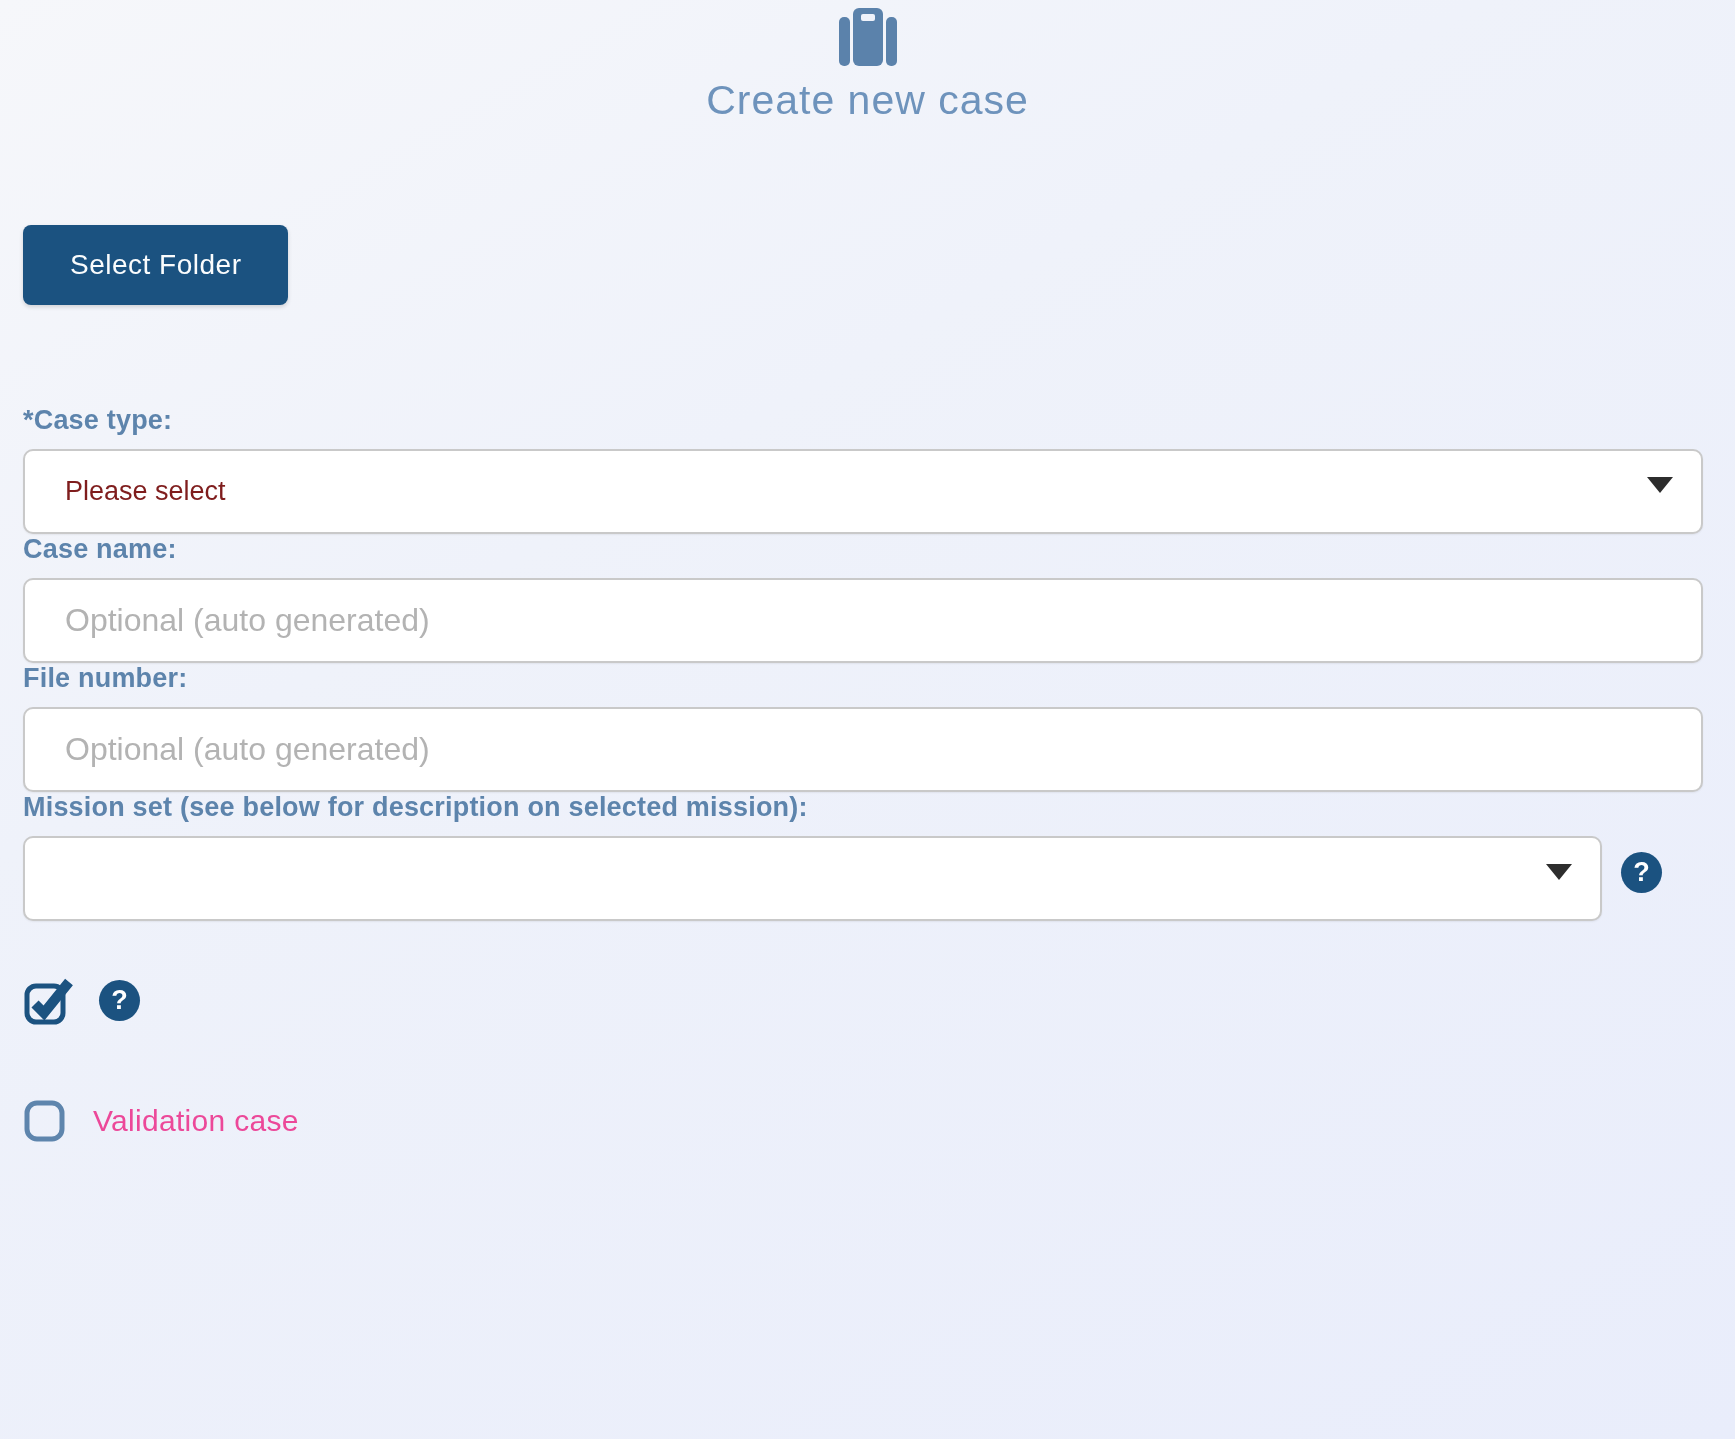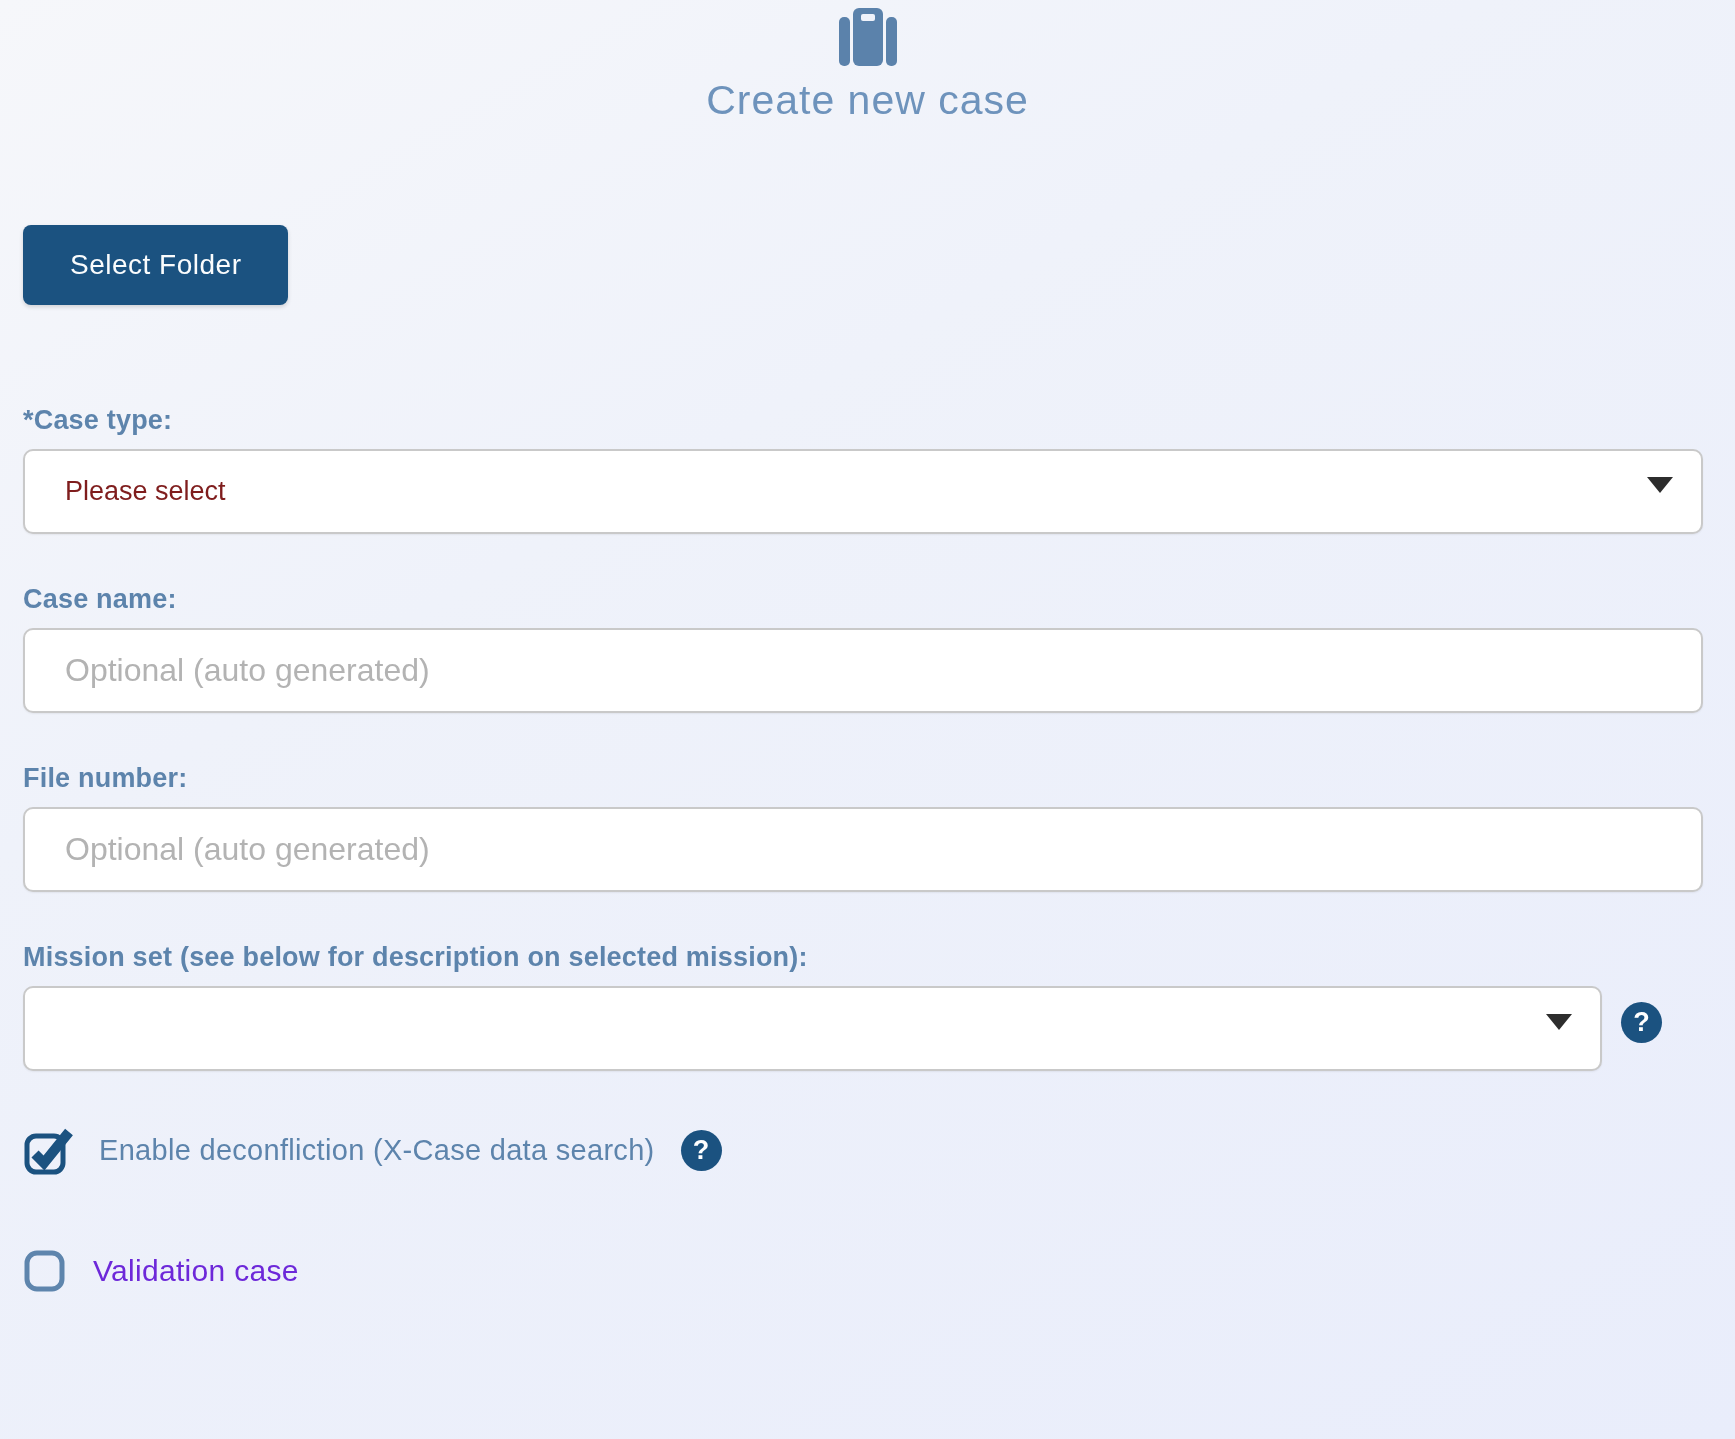--- a/index.html
+++ b/index.html
@@ -57,21 +57,21 @@
   
   .form { margin: 0 0 0 23px; width: 1680px; }
   .field-label {
     display: block;
     font-size: 27px;
     font-weight: 700;
     color: #5d84ac;
     letter-spacing: 0.2px;
   }
   .mt-lbl1 { margin-top: 100px; }
-  .mt-lbl  { margin-top: 50px; }
+  .mt-lbl  { }
 
   .selectbox, .textinput {
     margin-top: 13px;
     height: 85px;
     width: 100%;
     background: #ffffff;
     border: 2px solid #c9c9c9;
     border-radius: 10px;
     box-shadow: 0 1px 2px rgba(0,0,0,0.06);
   }
@@ -129,21 +129,21 @@
     cursor: pointer;
   }
   .row-deconf { margin-top: 54px; }
   .row-valid  { margin-top: 74px; }
   .check-row .cb-label {
     margin-left: 26px;
     font-size: 29px;
     color: #5d84ac;
     letter-spacing: 0.3px;
   }
-  .row-valid .cb-label { color: #6d28d9; font-size: 30px; }
+  .row-valid .cb-label { color: #ec4899; font-size: 30px; }
   .check-row .help-icon { margin-left: 26px; }
   .cb-svg { display: block; }
   .cb-svg .check-mark { display: none; }
   .check-row.checked .cb-svg .check-mark { display: block; }
 </style>
 </head>
 <body>
 
 <div class="page">
 
@@ -180,21 +180,20 @@
         <span class="arrow"></span>
       </div>
       <div class="help-icon">?</div>
     </div>
 
     <div class="check-row row-deconf checked">
       <svg class="cb-svg" width="50" height="50" viewBox="0 0 50 50" xmlns="http://www.w3.org/2000/svg">
         <rect x="4" y="11" width="36" height="36" rx="9" fill="none" stroke="#1b5280" stroke-width="5"></rect>
         <path class="check-mark" d="M 12 29 L 21 38 L 46 7" fill="none" stroke="#1b5280" stroke-width="10" stroke-linejoin="miter"></path>
       </svg>
-      <span class="cb-label">Enable deconfliction (X-Case data search)</span>
       <div class="help-icon">?</div>
     </div>
 
     <div class="check-row row-valid">
       <svg class="cb-svg" width="44" height="44" viewBox="0 0 44 44" xmlns="http://www.w3.org/2000/svg">
         <rect x="4" y="4" width="35" height="36" rx="10" fill="none" stroke="#5e85ad" stroke-width="5"></rect>
         <path class="check-mark" d="M 11 22 L 19 30 L 40 4" fill="none" stroke="#5e85ad" stroke-width="9"></path>
       </svg>
       <span class="cb-label">Validation case</span>
     </div>

